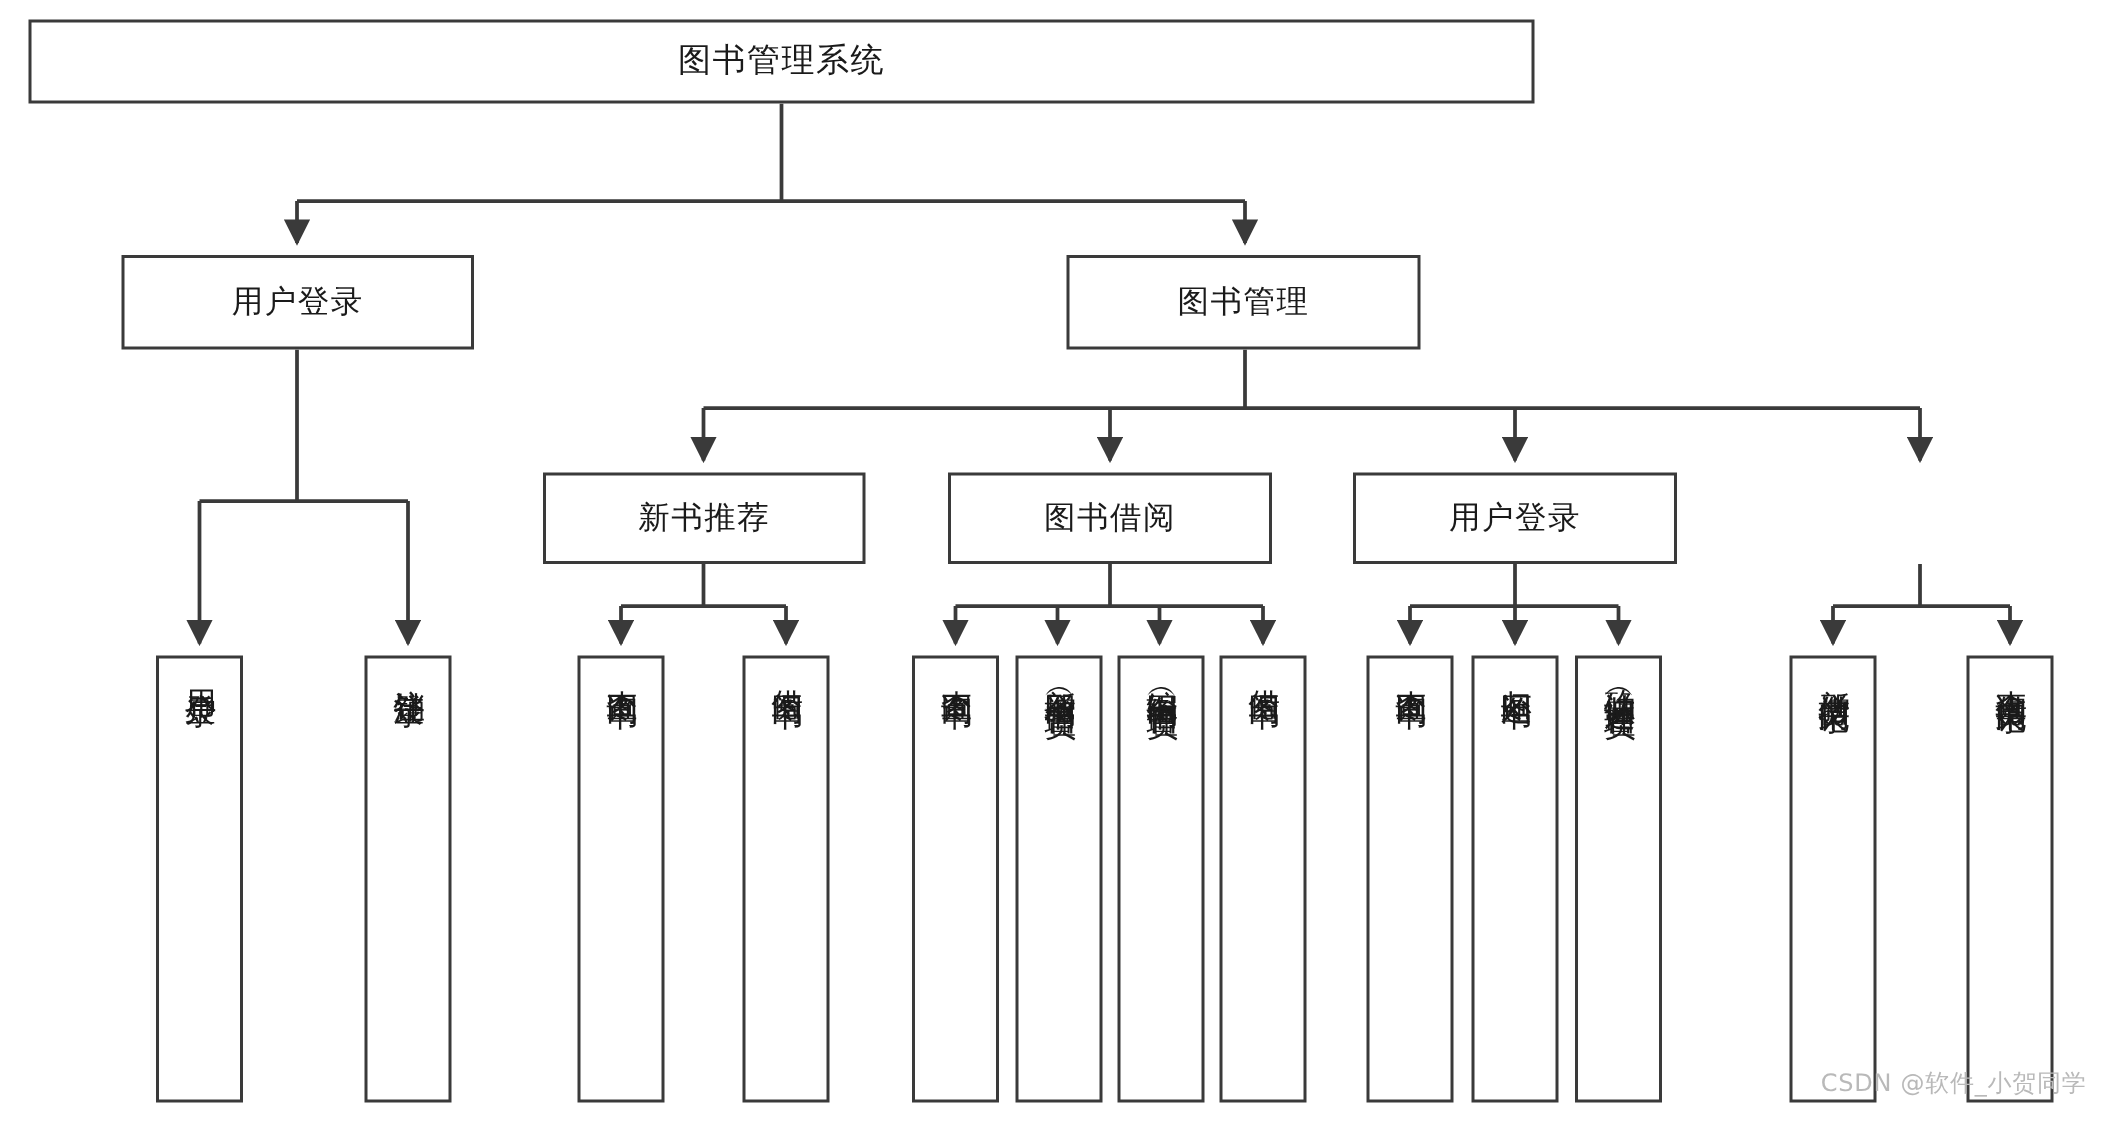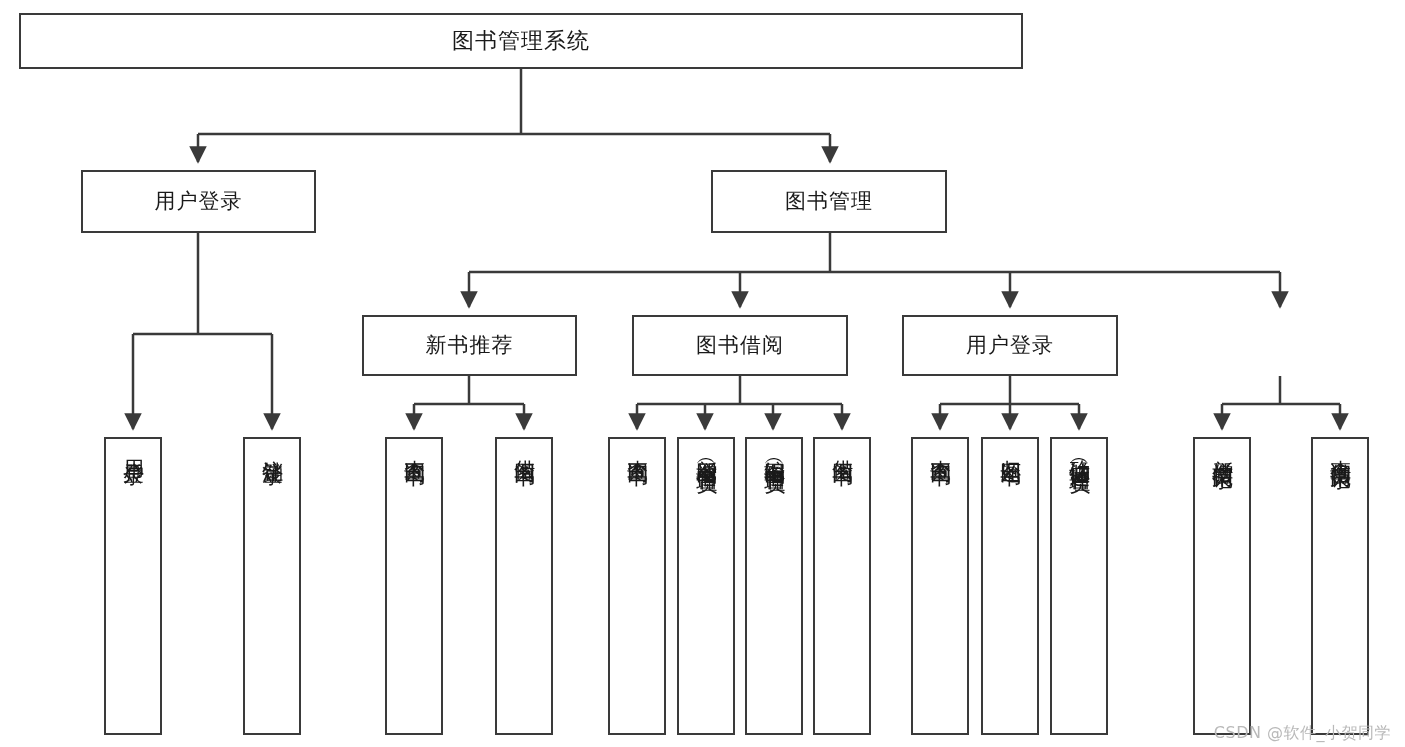--- a/index.html
+++ b/index.html
@@ -53,21 +53,21 @@
     letter-spacing: 2px;
     white-space: nowrap;
     text-align: left;
   }
   .node.title .node-label {
     font-size: 22px;
   }
   #watermark {
     position: absolute;
     right: 14px;
-    bottom: 3px;
+    bottom: 14px;
     font-size: 16px;
     color: #b9b9b9;
     letter-spacing: 0.5px;
     white-space: nowrap;
     pointer-events: none;
   }
 </style>
 </head>
 <body>
 

